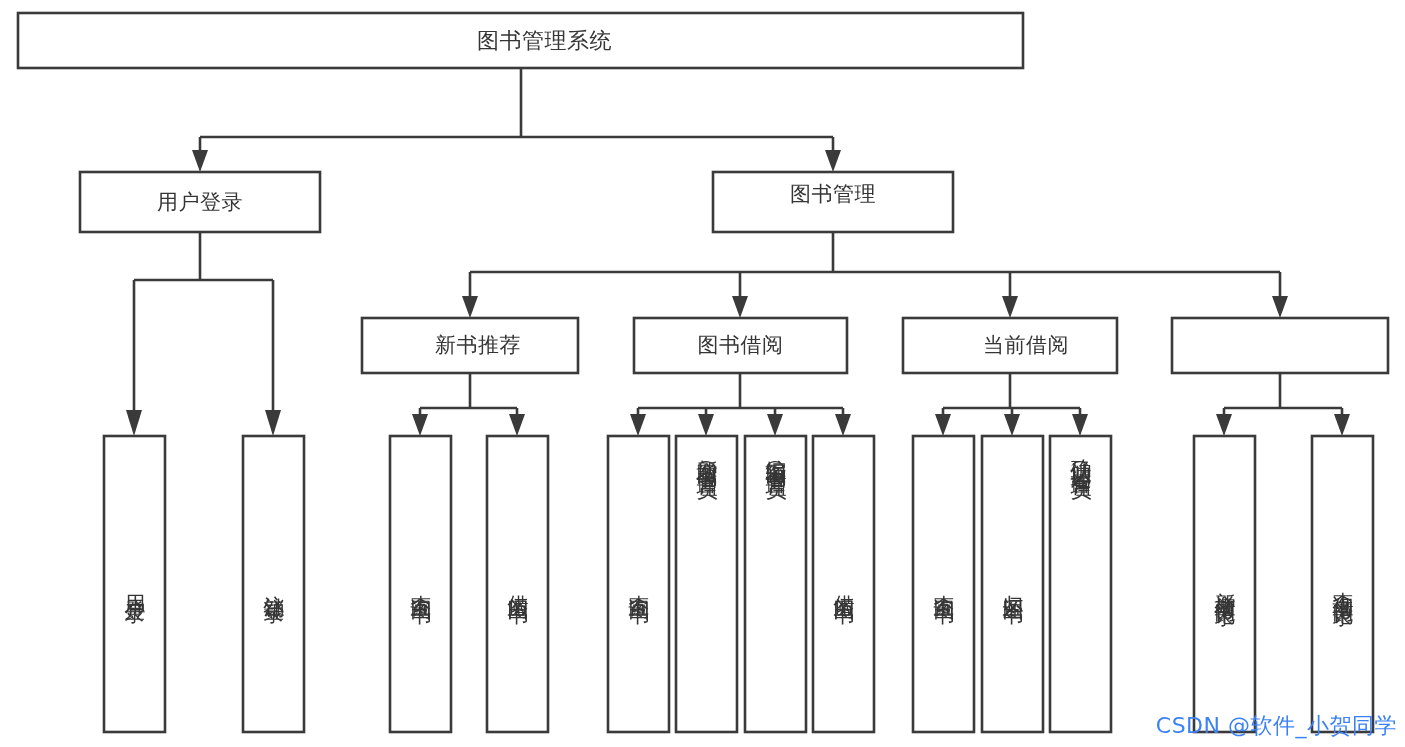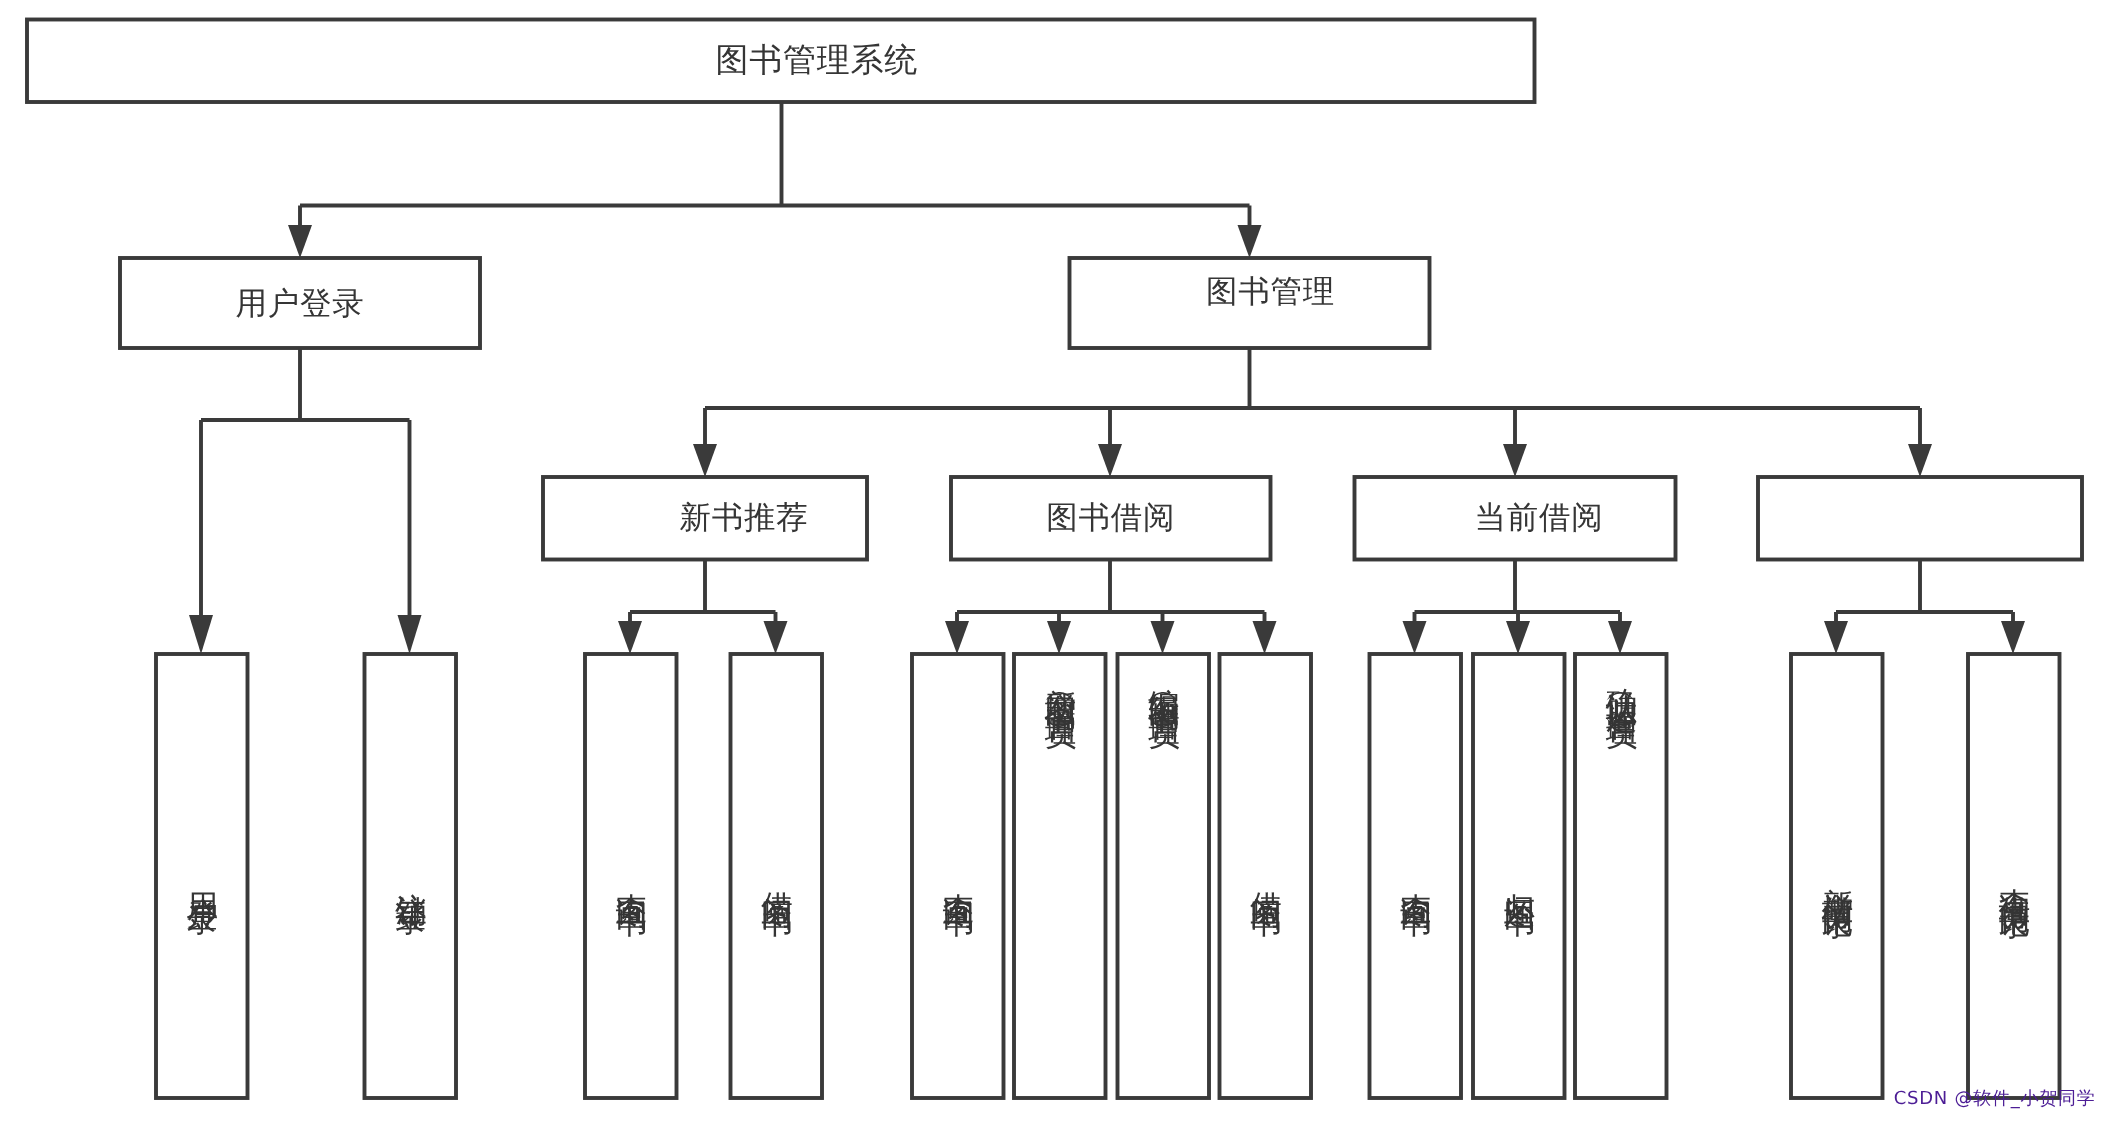--- a/index.html
+++ b/index.html
@@ -74,22 +74,22 @@
     white-space: nowrap;
     pointer-events: none;
   }
   .node-label-v.centered {
     justify-content: center;
   }
   .watermark {
     position: absolute;
     right: 8px;
     bottom: 6px;
-    color: #4c1d95;
-    font-size: 12px;
+    color: #3b82f6;
+    font-size: 22px;
     letter-spacing: 0.5px;
     white-space: nowrap;
     pointer-events: none;
   }
 </style>
 </head>
 <body>
 
 <div id="diagram-root">
 
@@ -179,23 +179,23 @@
     <path class="connector" d="M 1224 408 L 1342 408"></path>
     <path class="connector" d="M 1224 408 L 1224 416"></path>
     <path class="connector" d="M 1342 408 L 1342 416"></path>
     <polygon class="arrow-head" points="1216,414 1232,414 1224,436"></polygon>
     <polygon class="arrow-head" points="1334,414 1350,414 1342,436"></polygon>
   </svg>
 
   <div class="node-label-h root" style="left:18px; top:13px; width:1005px; height:55px;padding-left:24px;">图书管理系统</div>
 
   <div class="node-label-h" style="left:80px; top:172px; width:240px; height:60px;">用户登录</div>
-  <div class="node-label-h" style="left:713px; top:172px; width:240px; height:44px;margin-left:14px;">图书管理</div>
-
-  <div class="node-label-h" style="left:374px; top:318px; width:244px; height:55px;text-align:right;">新书推荐</div>
+  <div class="node-label-h" style="left:713px; top:172px; width:240px; height:44px;">图书管理</div>
+
+  <div class="node-label-h" style="left:356px; top:318px; width:244px; height:55px;text-align:right;">新书推荐</div>
   <div class="node-label-h" style="left:634px; top:318px; width:213px; height:55px;">图书借阅</div>
   <div class="node-label-h" style="left:903px; top:318px; width:214px; height:55px;padding-left:16px;">当前借阅</div>
 
   <div class="node-label-v centered" style="left:104px; top:436px; width:61px; height:296px;">用户登录</div>
   <div class="node-label-v centered" style="left:243px; top:436px; width:61px; height:296px;">注销登录</div>
 
   <div class="node-label-v centered" style="left:390px; top:436px; width:61px; height:296px;">查询图书</div>
   <div class="node-label-v centered" style="left:487px; top:436px; width:61px; height:296px;">借阅图书</div>
 
   <div class="node-label-v centered" style="left:608px; top:436px; width:61px; height:296px;">查询图书</div>

